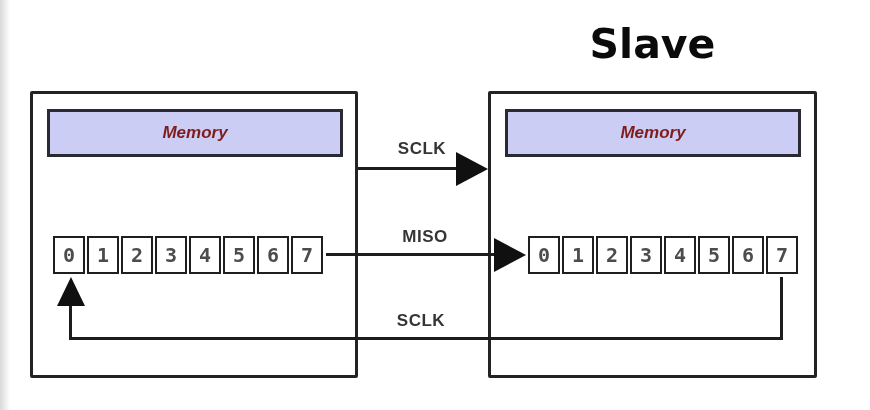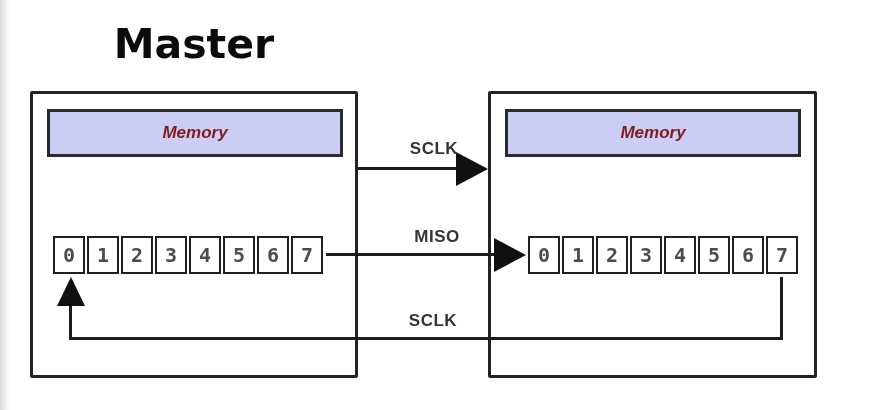--- a/index.html
+++ b/index.html
@@ -51,31 +51,31 @@
   }
   .arrow-up{
     position:absolute;width:0;height:0;
     border-left:14px solid transparent;
     border-right:14px solid transparent;
     border-bottom:29px solid #101010;
   }
   .signal-label{
     position:absolute;transform:translateX(-50%);
     font-size:17px;font-weight:600;color:#353535;
-    letter-spacing:0.5px;white-space:nowrap;margin-left:12px;
+    letter-spacing:0.5px;white-space:nowrap;
   }
 </style>
 </head>
 <body>
 
 <div id="stage">
 
   <div class="gutter"></div>
 
-  <div class="device-title" style="left:30px;width:328px;">Master</div>
+  <div class="device-title" style="left:488px;width:329px;">Slave</div>
 
   <div class="device-box" style="left:30px;width:328px;"></div>
   <div class="device-box" style="left:488px;width:329px;"></div>
 
   <div class="memory" style="left:47px;">
     <span>Memory</span>
   </div>
   <div class="memory" style="left:505px;">
     <span>Memory</span>
   </div>

